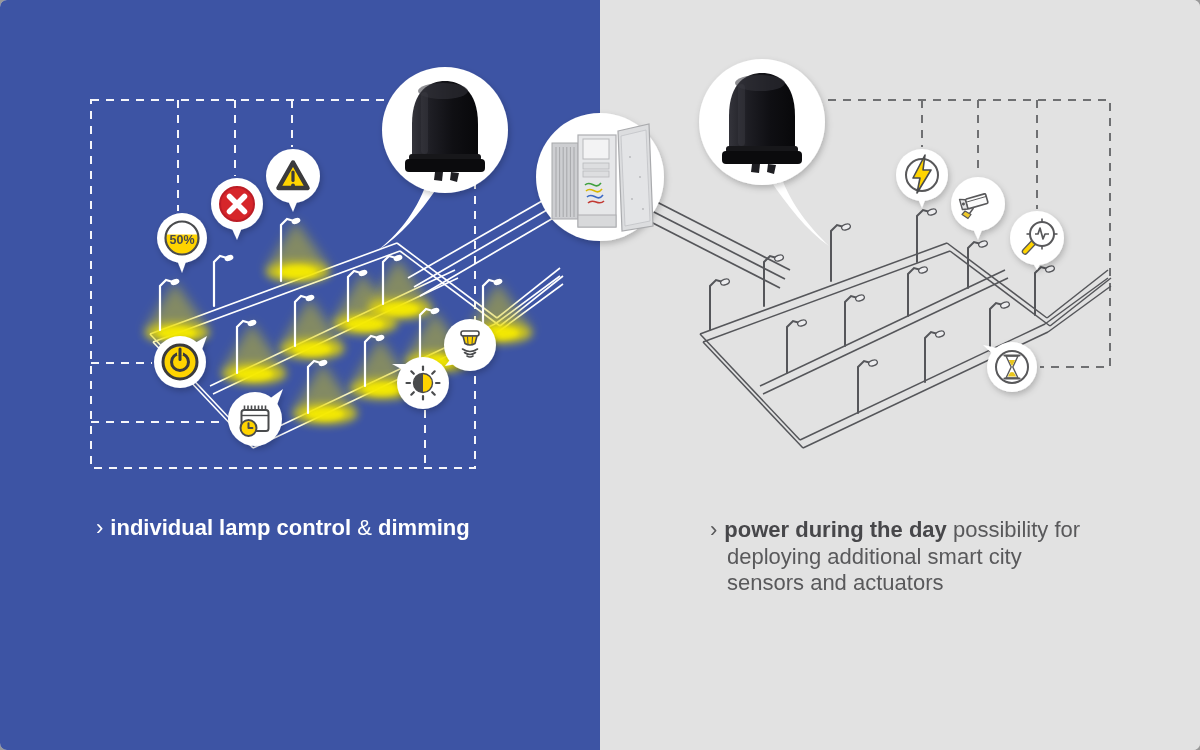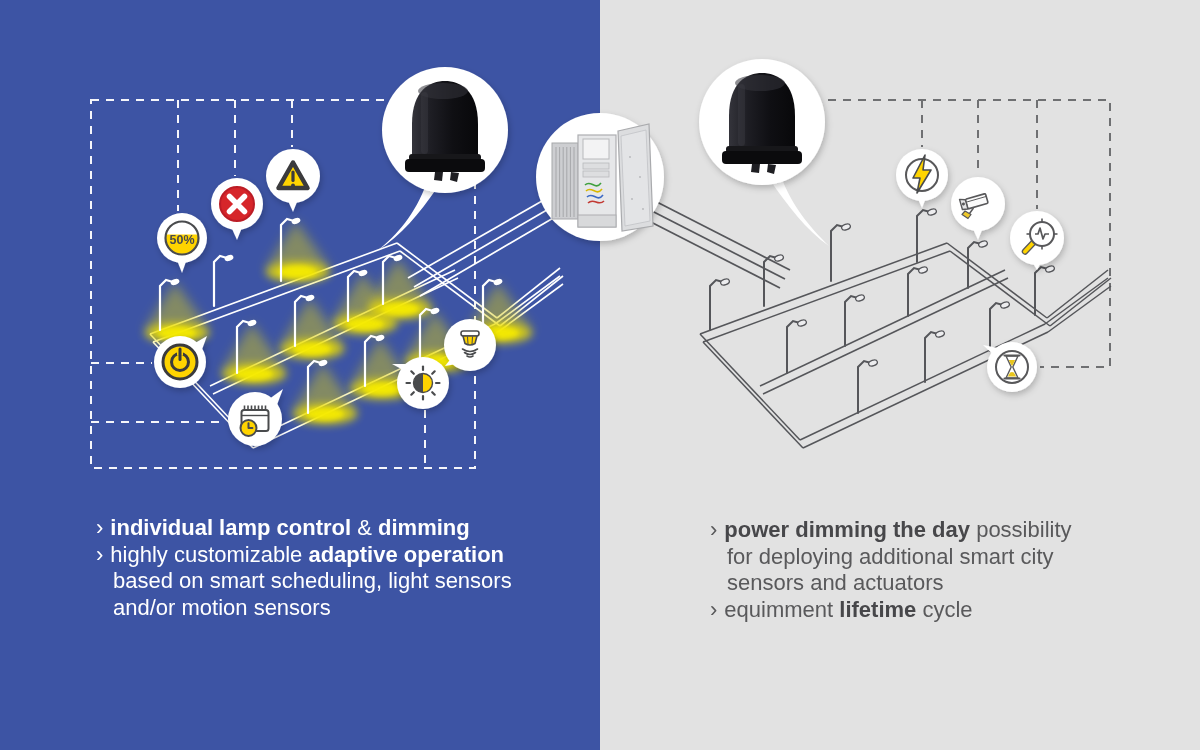--- a/index.html
+++ b/index.html
@@ -1,17 +1,17 @@
 <!DOCTYPE html>
 <html><head>
 <meta charset="utf-8">
 <style>
   html,body{margin:0;padding:0;background:#999;}
   .stage{position:relative;width:1200px;height:750px;overflow:hidden;
-         font-family:"Liberation Sans",sans-serif;background:#E2E2E2;}
+         font-family:"Liberation Sans",sans-serif;background:#E2E2E2;border-radius:7px;}
   .half{position:absolute;top:0;height:750px;}
   .half.left{left:0;width:600px;background:#3D54A4;}
   .half.right{left:600px;width:600px;background:#E2E2E2;}
   svg.overlay{position:absolute;left:0;top:0;}
   ul.features{position:absolute;list-style:none;margin:0;padding:0;
               font-size:22px;line-height:26.5px;}
   ul.features li{padding-left:17px;text-indent:-17px;margin:0;}
   ul.features .bullet{padding-right:7px;font-weight:400;}
   ul.features b{font-weight:700;}
   .features.fl{left:96px;top:515px;width:474px;color:#FFFFFF;}
@@ -410,19 +410,17 @@
         <rect x="-36" y="24" width="72" height="7" rx="3" fill="#17171A"></rect>
         <rect x="-40" y="29" width="80" height="13" rx="4" fill="#0B0B0D"></rect>
         <path d="M-10,42 l8,0 l-1,9 l-8,-1 Z" fill="#1E1E22"></path>
         <path d="M6,42 l8,1 l-2,9 l-7,-2 Z" fill="#1E1E22"></path>
       </g>
     </g>
   </svg>
 
   <ul class="features fl" id="list-left">
       <li><span class="bullet">›</span><b>individual lamp control</b><span> &amp; </span><b>dimming</b></li>
-      <li><span class="bullet">›</span><span>highly customizable </span><b>adaptive operation</b><span> based on smart scheduling, light sensors and/or motion sensors</span></li>
     </ul>
   <ul class="features fr" id="list-right">
-      <li><span class="bullet">›</span><b>power dimming the day</b><span> possibility for deploying additional smart city sensors and actuators</span></li>
-      <li><span class="bullet">›</span><span>equimment </span><b>lifetime</b><span> cycle</span></li>
+      <li><span class="bullet">›</span><b>power during the day</b><span> possibility for deploying additional smart city sensors and actuators</span></li>
     </ul>
 </div>
 
 </body></html>

